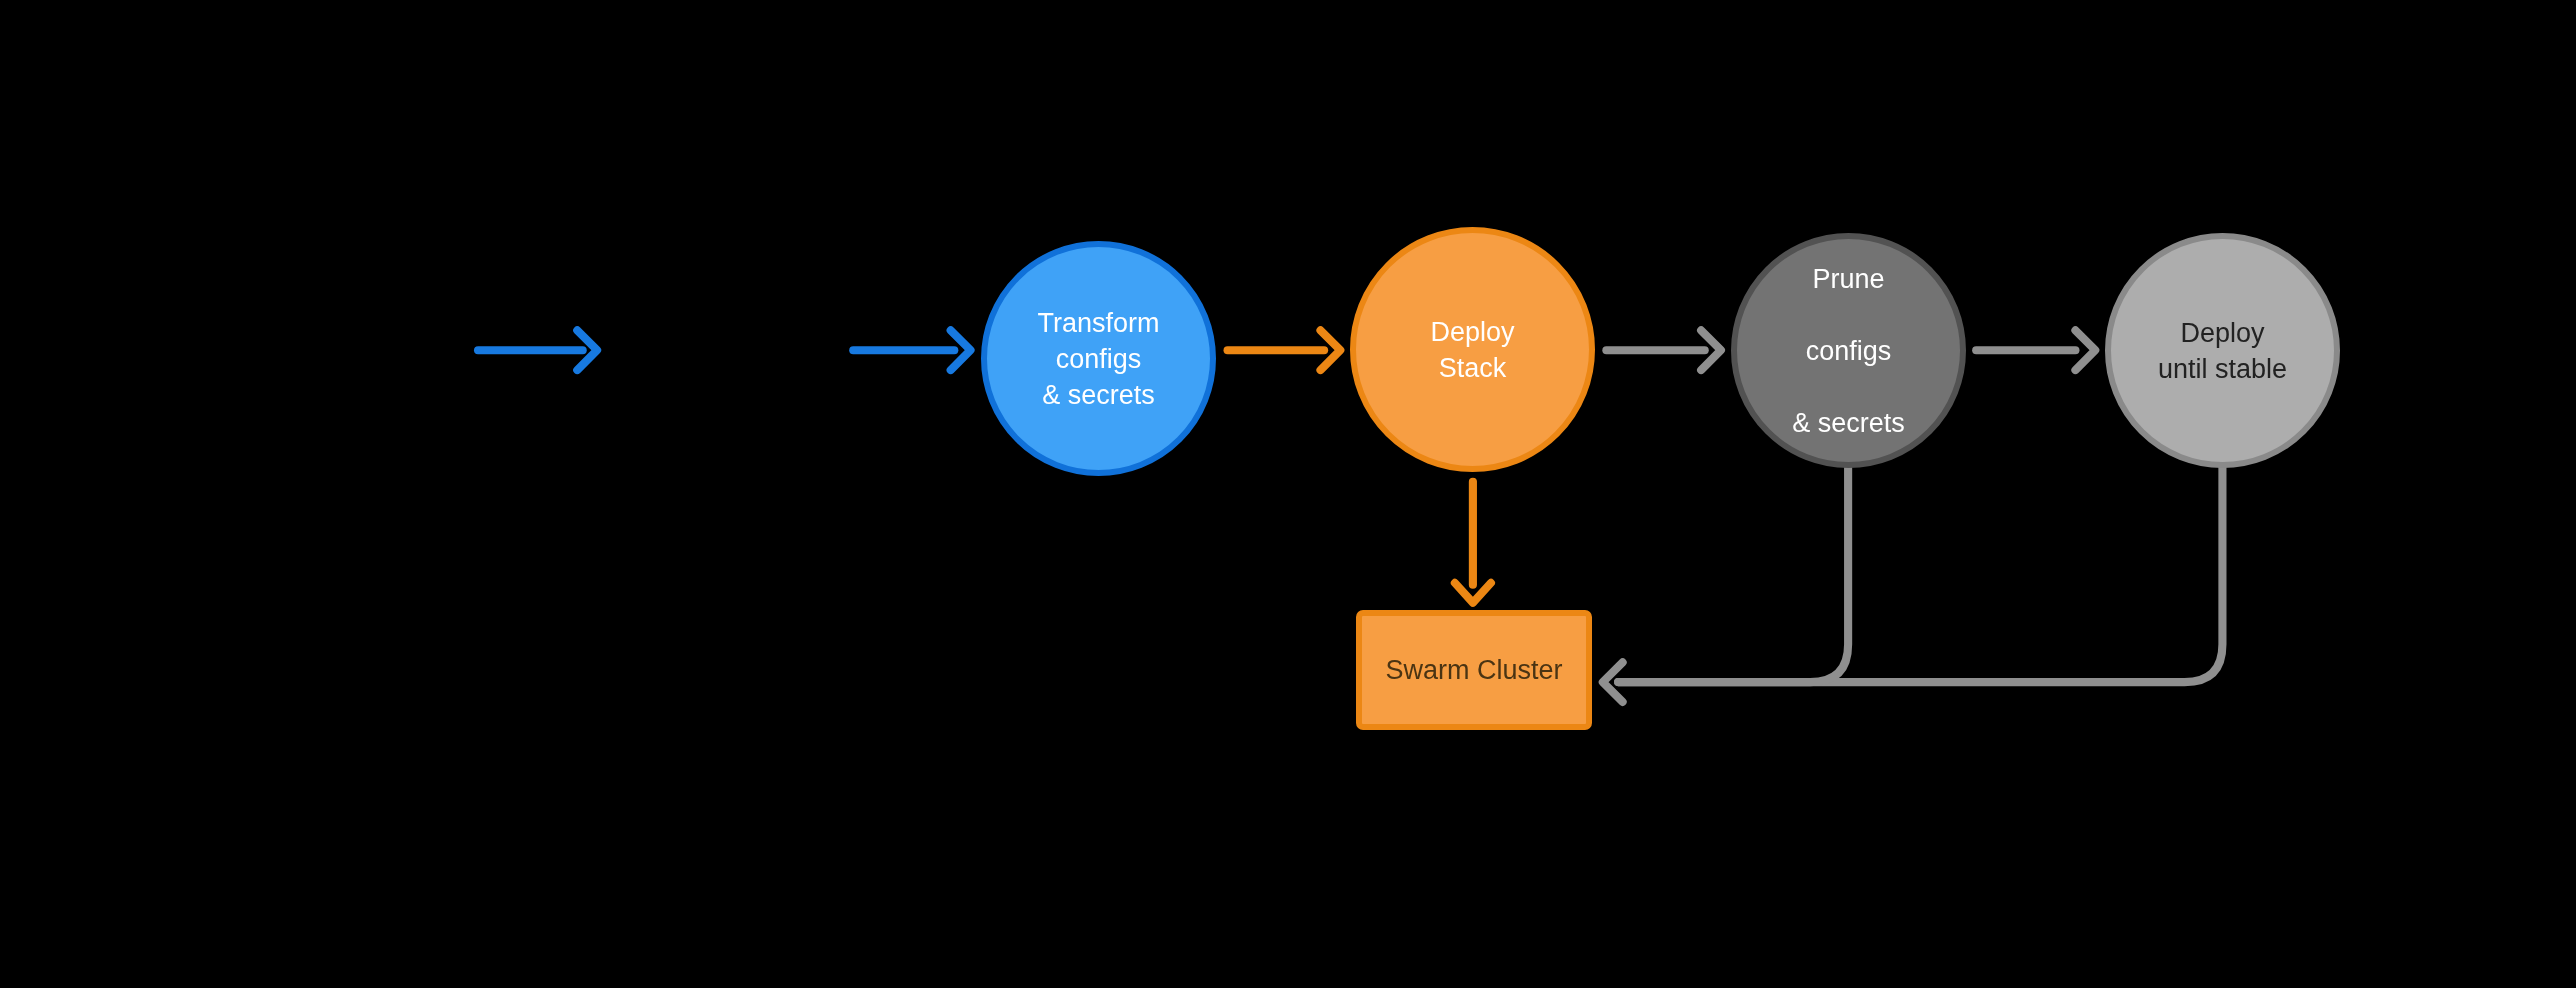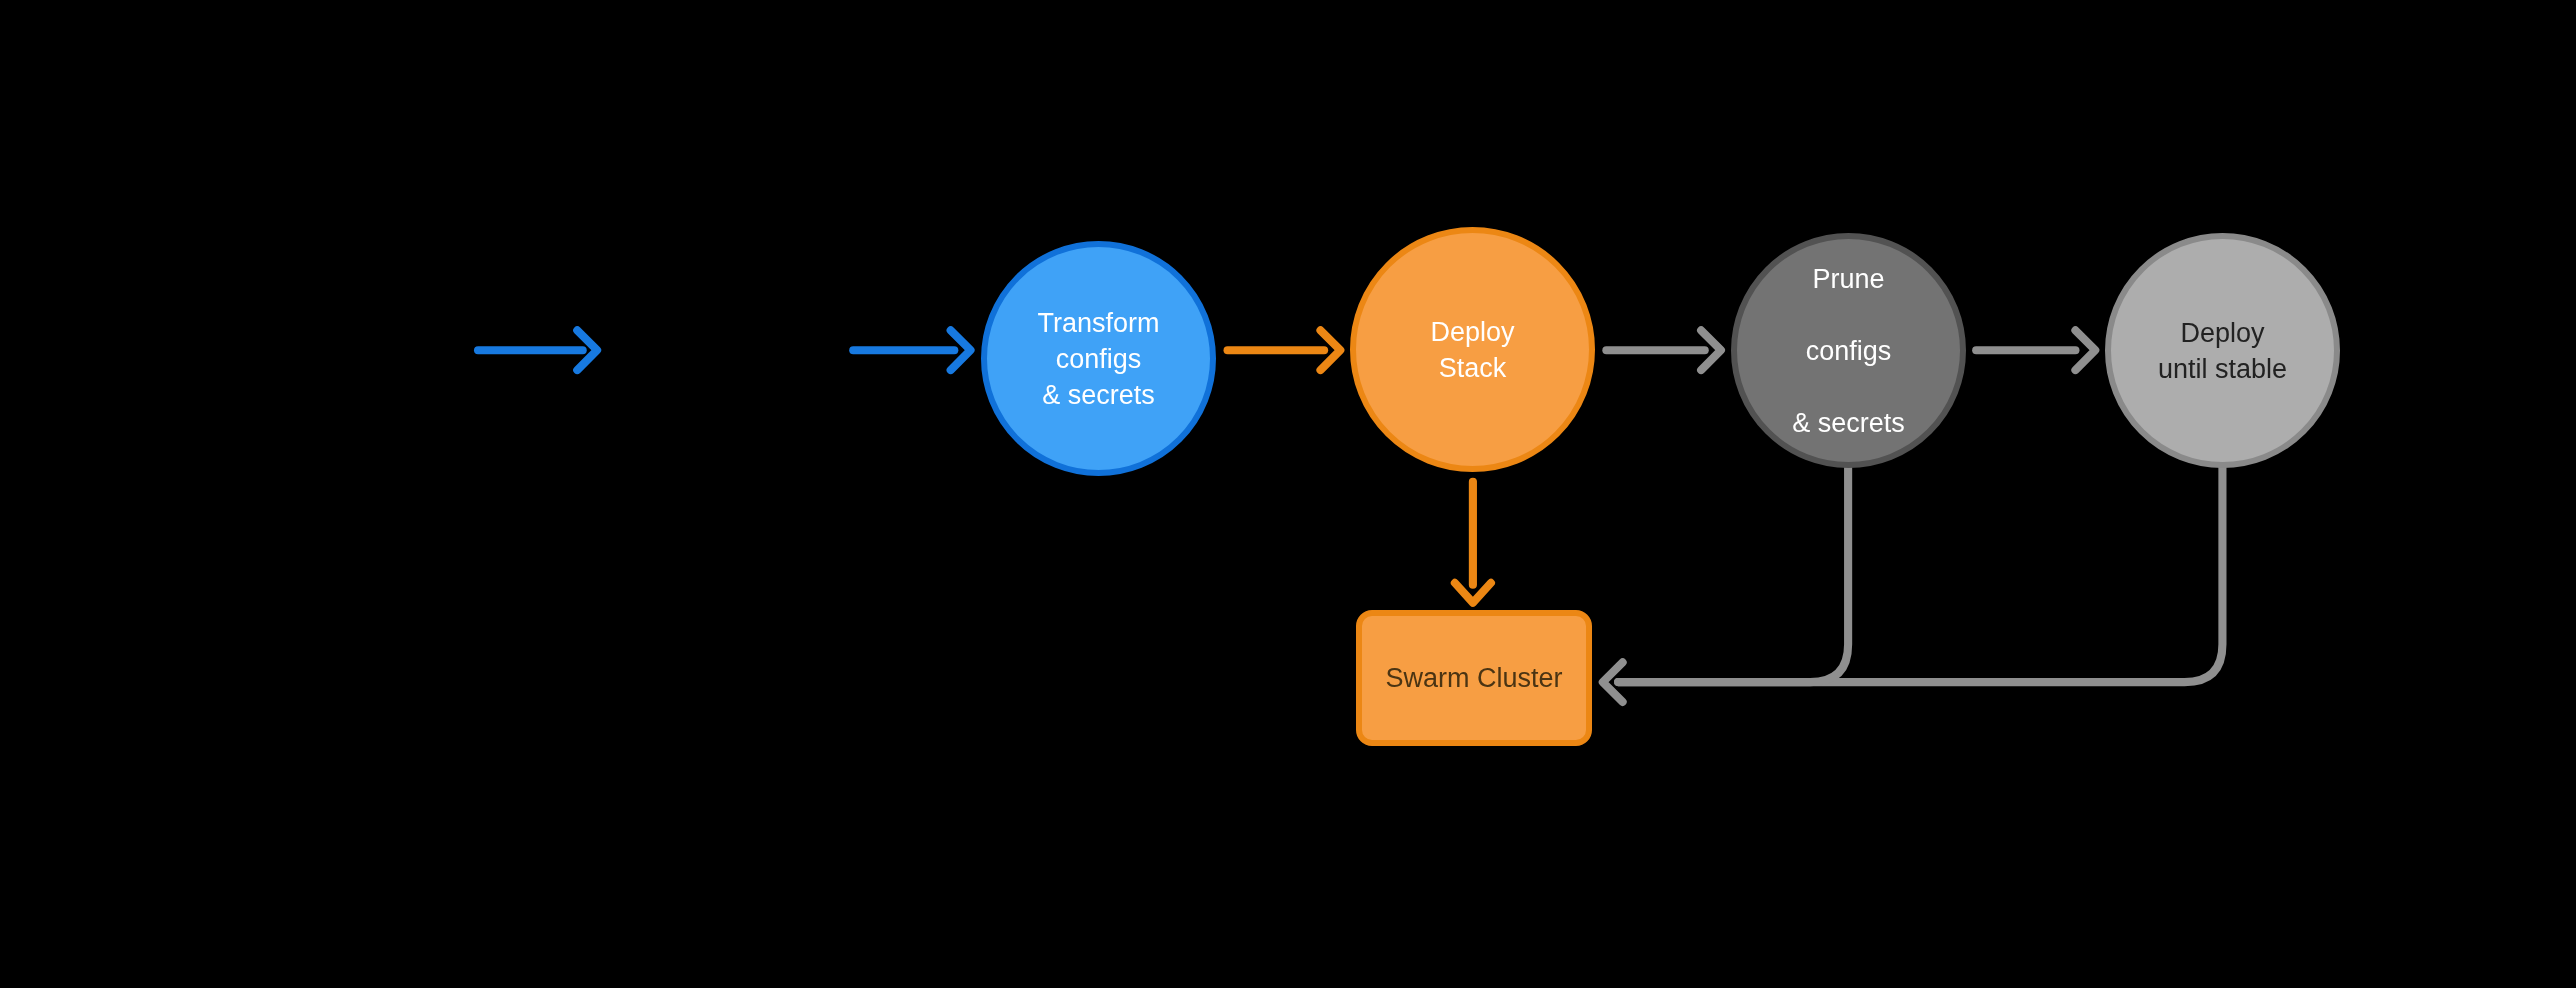--- a/index.html
+++ b/index.html
@@ -67,22 +67,22 @@
     color: #ffffff;
     gap: 36px;
   }
   .gray-light {
     background: var(--gray-light-fill);
     border-color: var(--gray-light-border);
     color: #222222;
   }
   .rect {
     width: 236px;
-    height: 136px;
-    border-radius: 16px;
+    height: 120px;
+    border-radius: 7px;
     border: 6.3px solid var(--orange-border);
     background: var(--orange-fill);
     color: #4a3413;
   }
   .label-line {
     display: block;
     font-size: 27px;
     line-height: 36px;
     font-weight: 400;
   }

